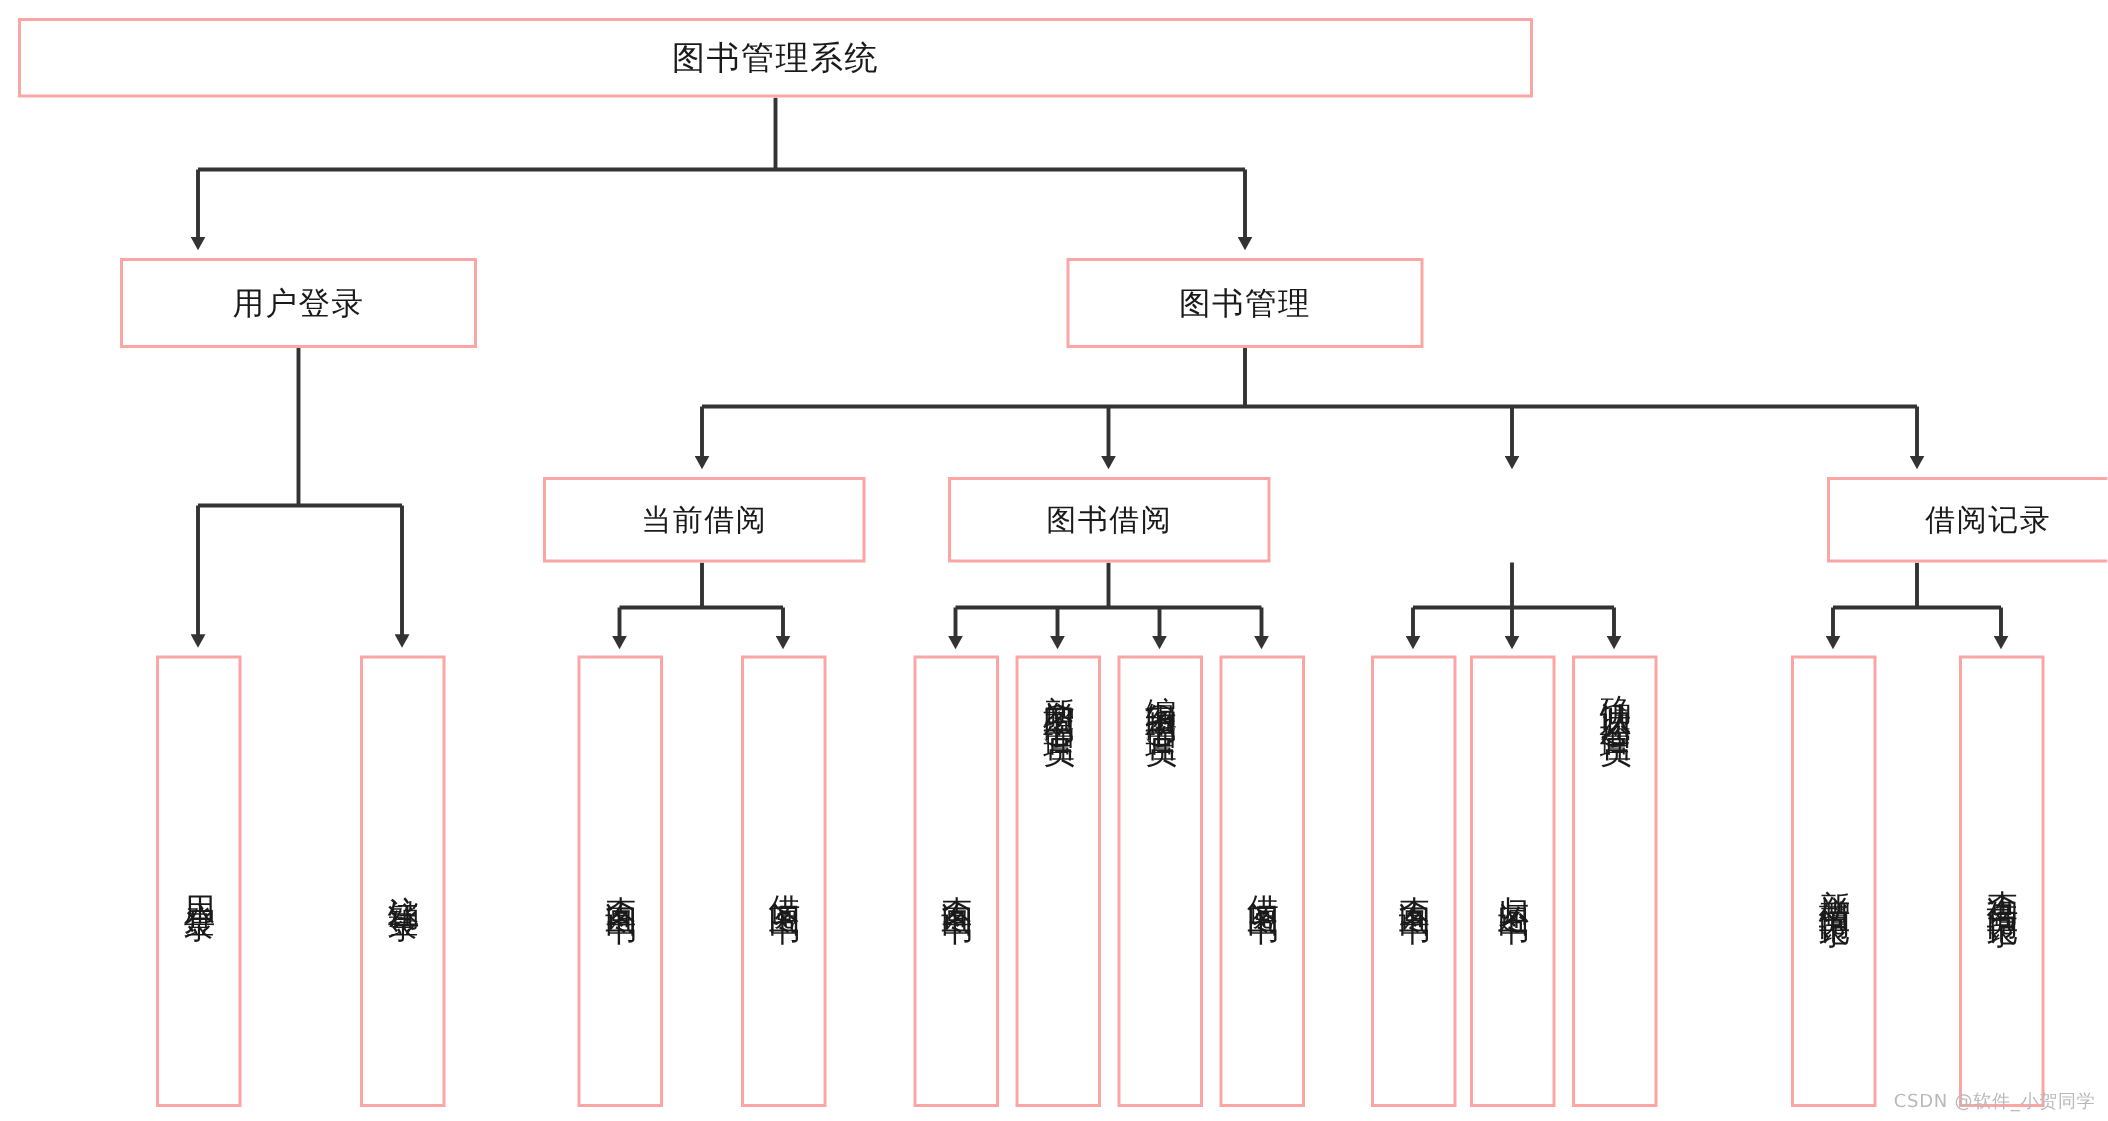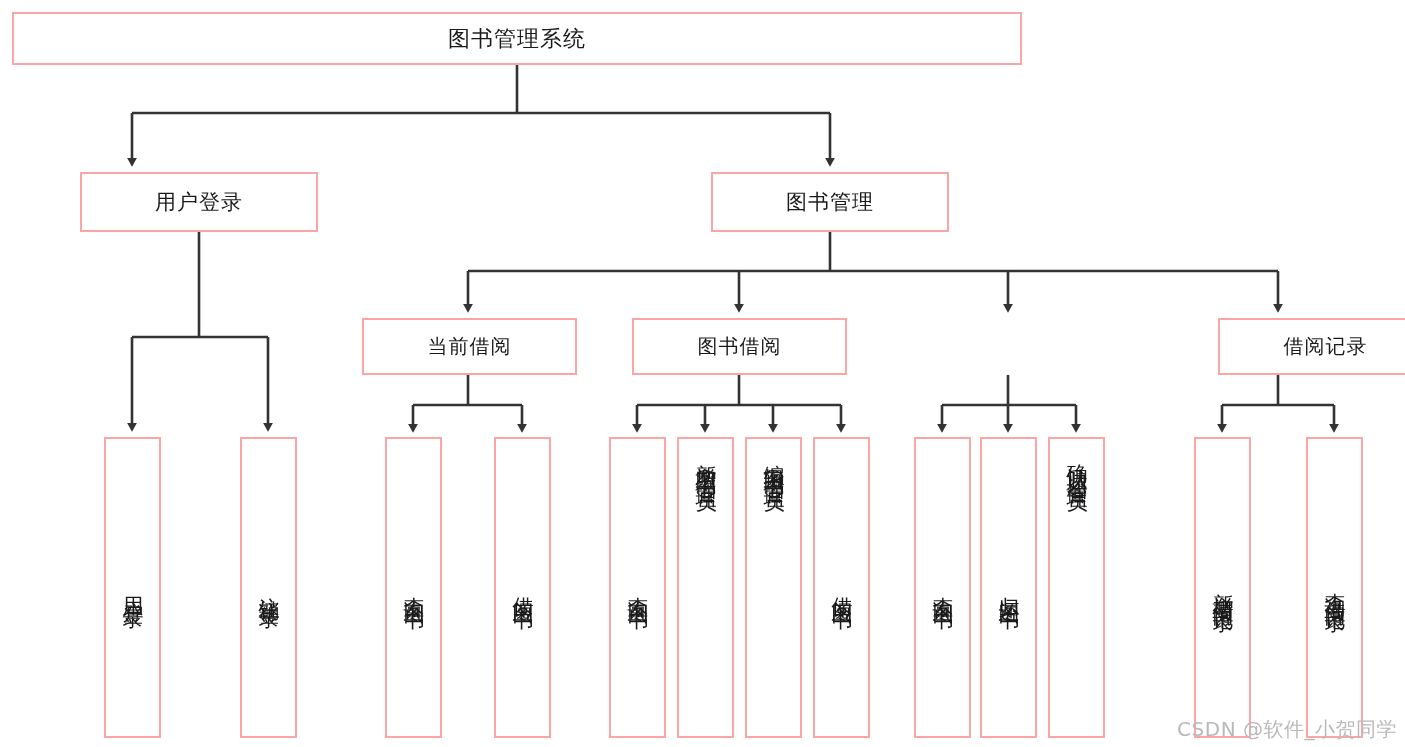--- a/index.html
+++ b/index.html
@@ -62,21 +62,21 @@
     white-space: nowrap;
   }
   .htext {
     white-space: nowrap;
     letter-spacing: 1px;
   }
   .watermark {
     position: absolute;
     right: 8px;
     bottom: 4px;
-    font-size: 20px;
+    font-size: 12px;
     color: #b9b9b9;
     letter-spacing: 0.5px;
     white-space: nowrap;
   }
 </style>
 </head>
 <body>
 
 <div id="canvas">
 

